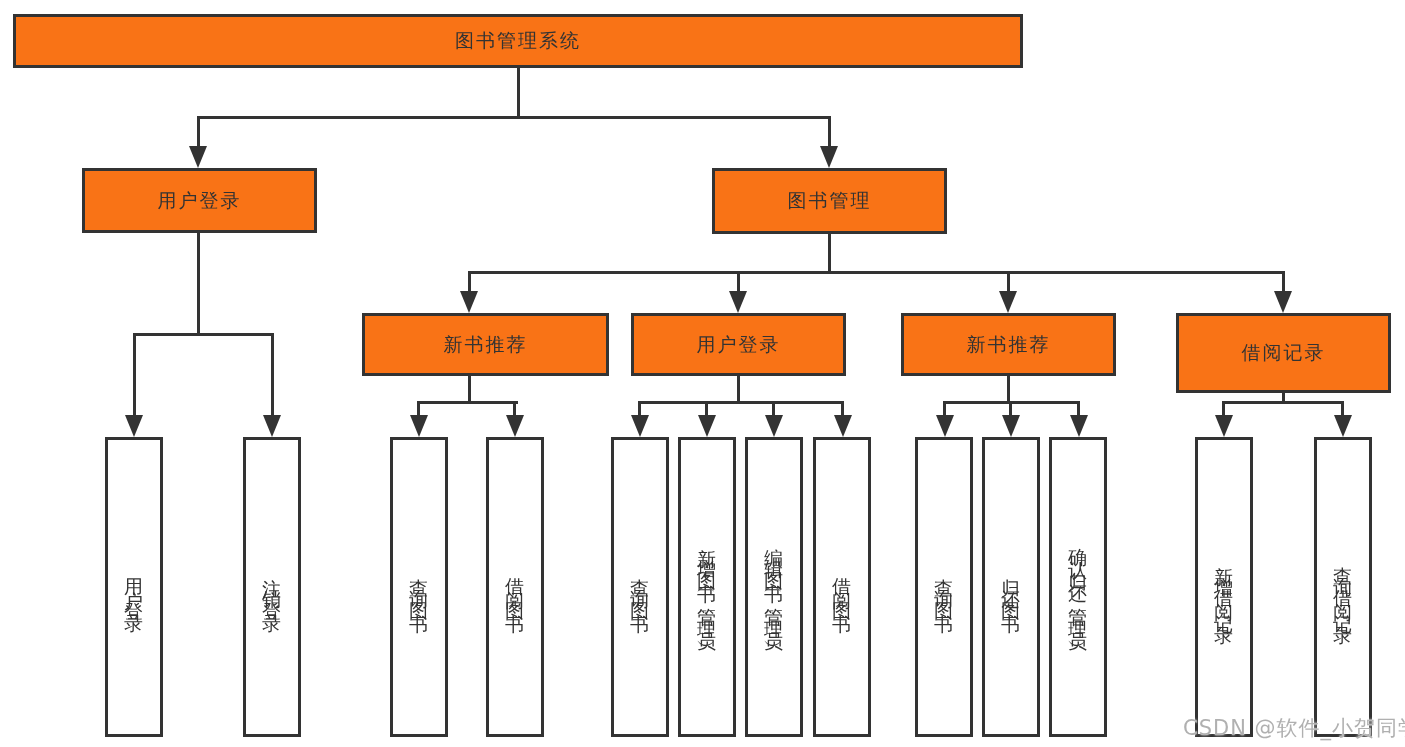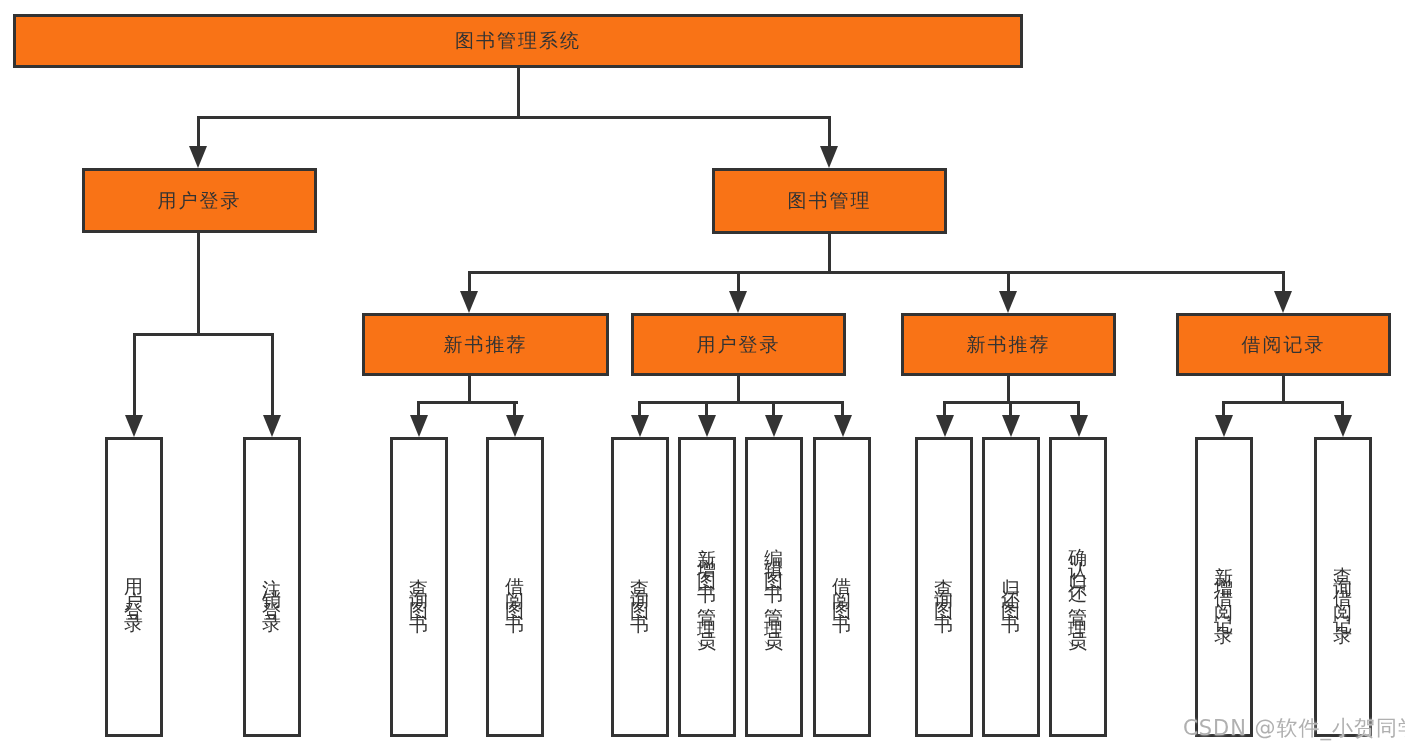--- a/index.html
+++ b/index.html
@@ -175,21 +175,21 @@
 
   <div class="hnode" style="left:362px; top:313px; width:247px; height:63px;">
     <span>新书推荐</span>
   </div>
   <div class="hnode" style="left:631px; top:313px; width:215px; height:63px;">
     <span>用户登录</span>
   </div>
   <div class="hnode" style="left:901px; top:313px; width:215px; height:63px;">
     <span>新书推荐</span>
   </div>
-  <div class="hnode" style="left:1176px; top:313px; width:215px; height:63px;">
+  <div class="hnode" style="left:1176px; top:313px; width:215px; height:80px;">
     <span>借阅记录</span>
   </div>
 
   <div class="vnode" style="left:105px;">
     <span>用户登录</span>
   </div>
   <div class="vnode" style="left:243px;">
     <span>注销登录</span>
   </div>
 

